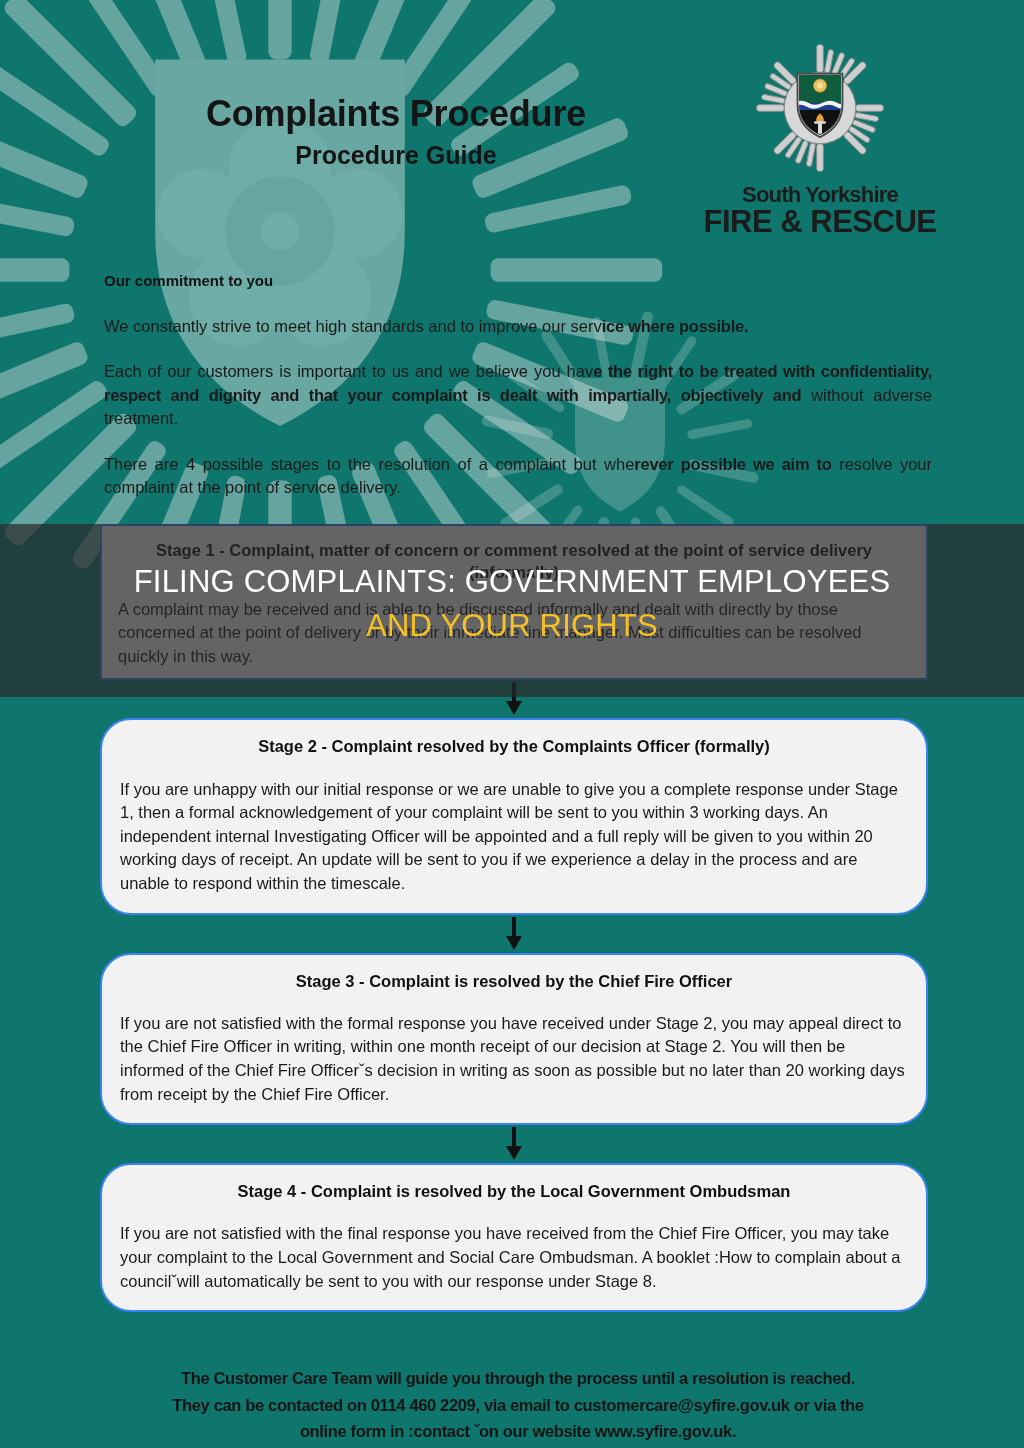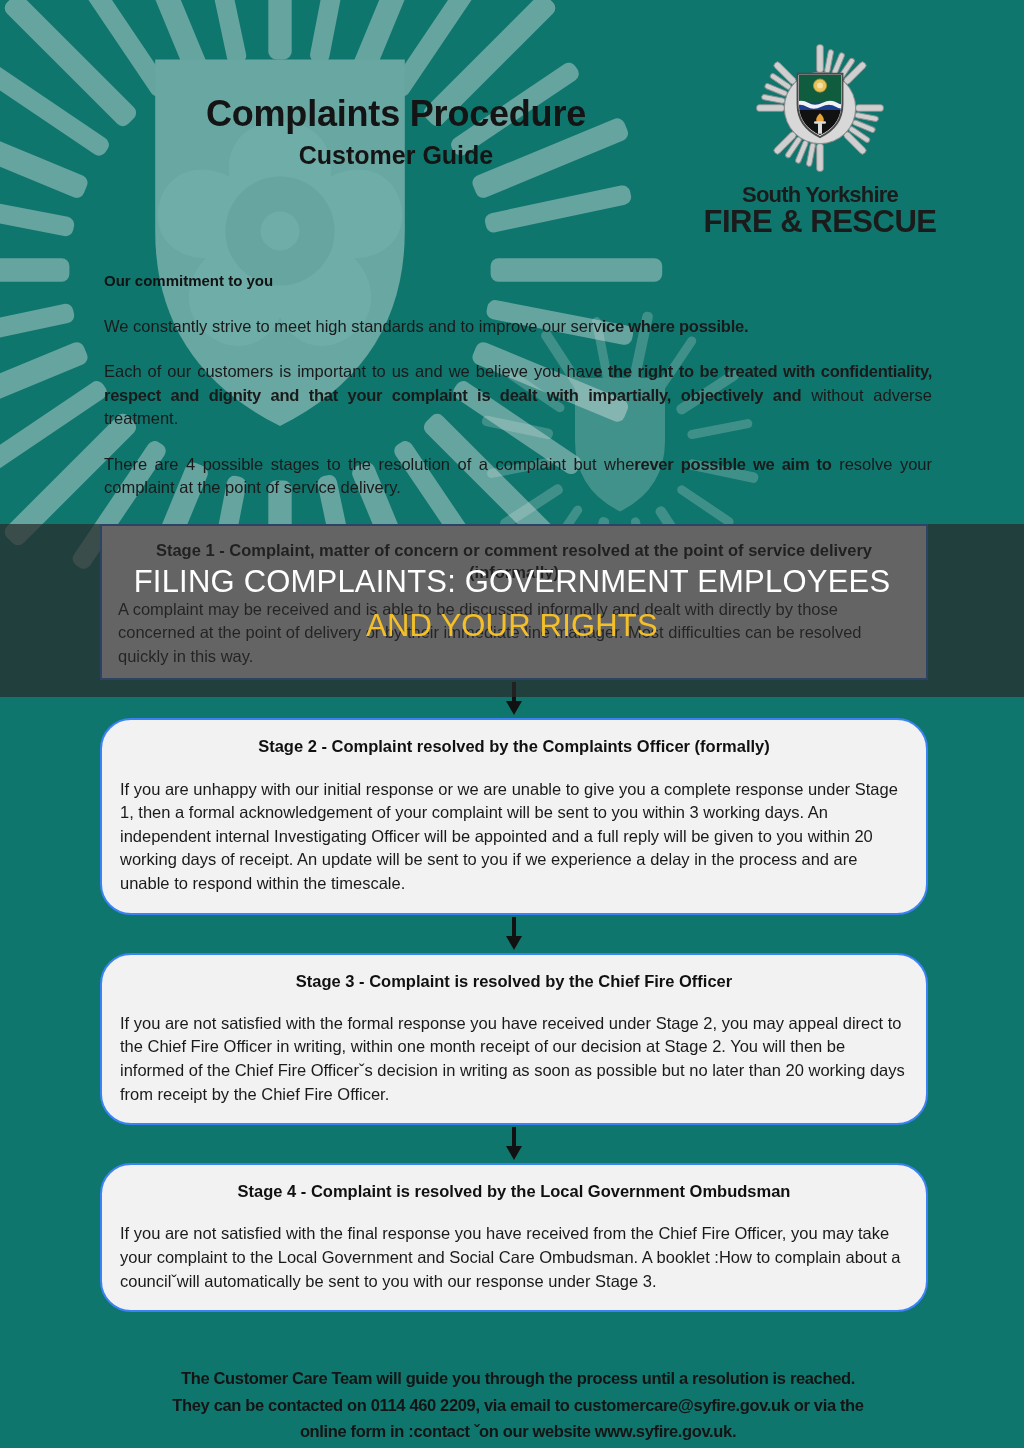--- a/index.html
+++ b/index.html
@@ -317,21 +317,21 @@
           </g>
       </g>
       <path d="M70 52 h60 v42 q0 32 -30 47 q-30 -15 -30 -47 z" fill="#f4f4f4"></path>
     </g>
   </svg>
 
   <div class="header">
 
     <div class="title-block">
       <h1 class="doc-title">Complaints Procedure</h1>
-      <h2 class="doc-subtitle">Customer Guide</h2>
+      <h2 class="doc-subtitle">Procedure Guide</h2>
     </div>
 
     <div class="logo-block">
       <svg class="logo-badge" viewBox="0 0 200 200">
         <g>
 
           <g stroke="#8e8e8e" stroke-width="1.4" fill="#cfcfcf">
             <g>
               <rect x="95" y="4" width="10" height="42" rx="4"></rect>
               <rect x="95" y="154" width="10" height="42" rx="4"></rect>
@@ -435,21 +435,21 @@
 
     <div class="arrow">
       <svg width="18" height="34" viewBox="0 0 18 34">
         <rect x="7" y="0" width="4" height="20" fill="#111111"></rect>
         <polygon points="9,33 1,19 17,19" fill="#111111"></polygon>
       </svg>
     </div>
 
     <div class="stage-box stage-4">
       <p class="stage-title">Stage 4 - Complaint is resolved by the Local Government Ombudsman</p>
-      <p class="stage-text">If you are not satisfied with the final response you have received from the Chief Fire Officer, you may take your complaint to the Local Government and Social Care Ombudsman.  A booklet :How to complain about a councilˇwill automatically be sent to you with our response under Stage 3.</p>
+      <p class="stage-text">If you are not satisfied with the final response you have received from the Chief Fire Officer, you may take your complaint to the Local Government and Social Care Ombudsman.  A booklet :How to complain about a councilˇwill automatically be sent to you with our response under Stage 8.</p>
     </div>
 
   </div>
 
   <div class="footer">
     <p>The Customer Care Team will guide you through the process until a resolution is reached.</p>
     <p>They can be contacted on 0114 460 2209, via email to customercare@syfire.gov.uk or via the</p>
     <p>online form in :contact ˇon our website www.syfire.gov.uk.</p>
   </div>
 

